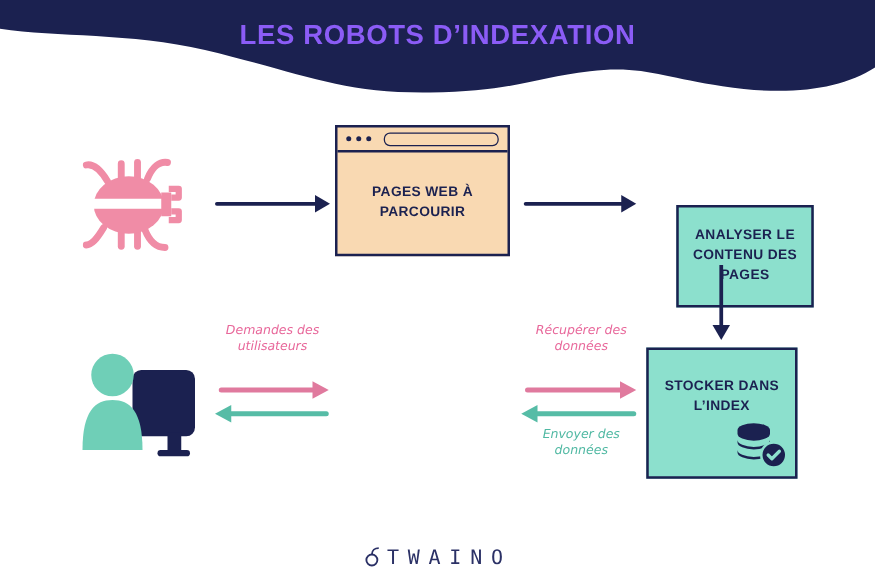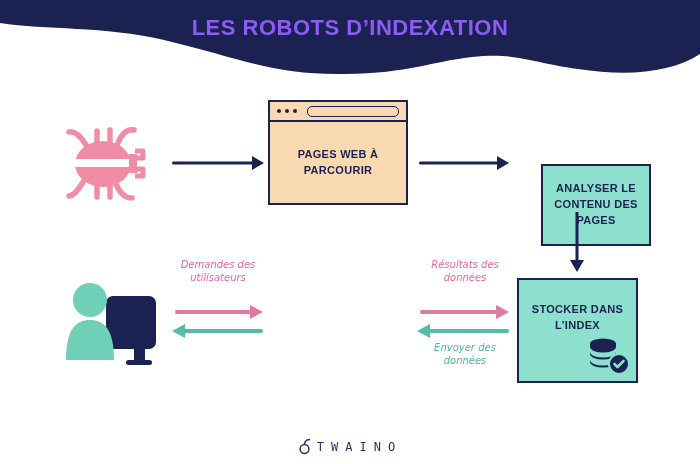--- a/index.html
+++ b/index.html
@@ -64,21 +64,21 @@
   .lbl-pink{color:#e8679a;}
   .lbl-teal{color:#4fb8a2;}
   
   .icon-abs{position:absolute;}
   
   .logo{
     position:absolute;left:0;right:0;bottom:9px;display:flex;
     align-items:center;justify-content:center;gap:5px;
   }
   .logo-text{
-    color:#2b3166;font-size:12px;letter-spacing:7px;font-weight:500;
+    color:#2b3166;font-size:16px;letter-spacing:7px;font-weight:500;
     font-family:"DejaVu Sans Mono","Liberation Mono",monospace;
   }
 </style>
 </head>
 <body>
 
 <div class="stage">
 
   <svg class="banner-svg" width="700" height="85" viewBox="0 0 700 85">
     <path d="M0,0 H700 V54 C672,72 630,77 578,69 C530,62 514,52 472,57
@@ -141,21 +141,21 @@
         <path d="M3,8 a13,5.5 0 0 1 26,0 v3 a13,5.5 0 0 1 -26,0 z"></path>
         <path d="M3,18 a13,5.5 0 0 0 26,0 v-2 a13,5.5 0 0 1 -26,0 z"></path>
         <path d="M3,26 a13,5.5 0 0 0 26,0 v-2 a13,5.5 0 0 1 -26,0 z"></path>
       </g>
       <circle cx="32" cy="28" r="10" fill="#1b2150" stroke="#8ce0cd" stroke-width="2"></circle>
       <path d="M27.5,28 l3,3 l6,-6" fill="none" stroke="#8ce0cd" stroke-width="2.6" stroke-linecap="round" stroke-linejoin="round"></path>
     </svg>
   </div>
 
 
-  <div class="flow-label lbl-pink" style="left:410px;top:258px">Résultats des
+  <div class="flow-label lbl-pink" style="left:410px;top:258px">Récupérer des
 données</div>
   <div class="arrow right pink" style="left:420px;top:304px;width:89px">
     <div class="shaft"></div>
       <div class="head"></div>
   </div>
   <div class="arrow left tealc" style="left:417px;top:323px;width:92px">
     <div class="shaft"></div>
       <div class="head"></div>
   </div>
   <div class="flow-label lbl-teal" style="left:410px;top:341px">Envoyer des

